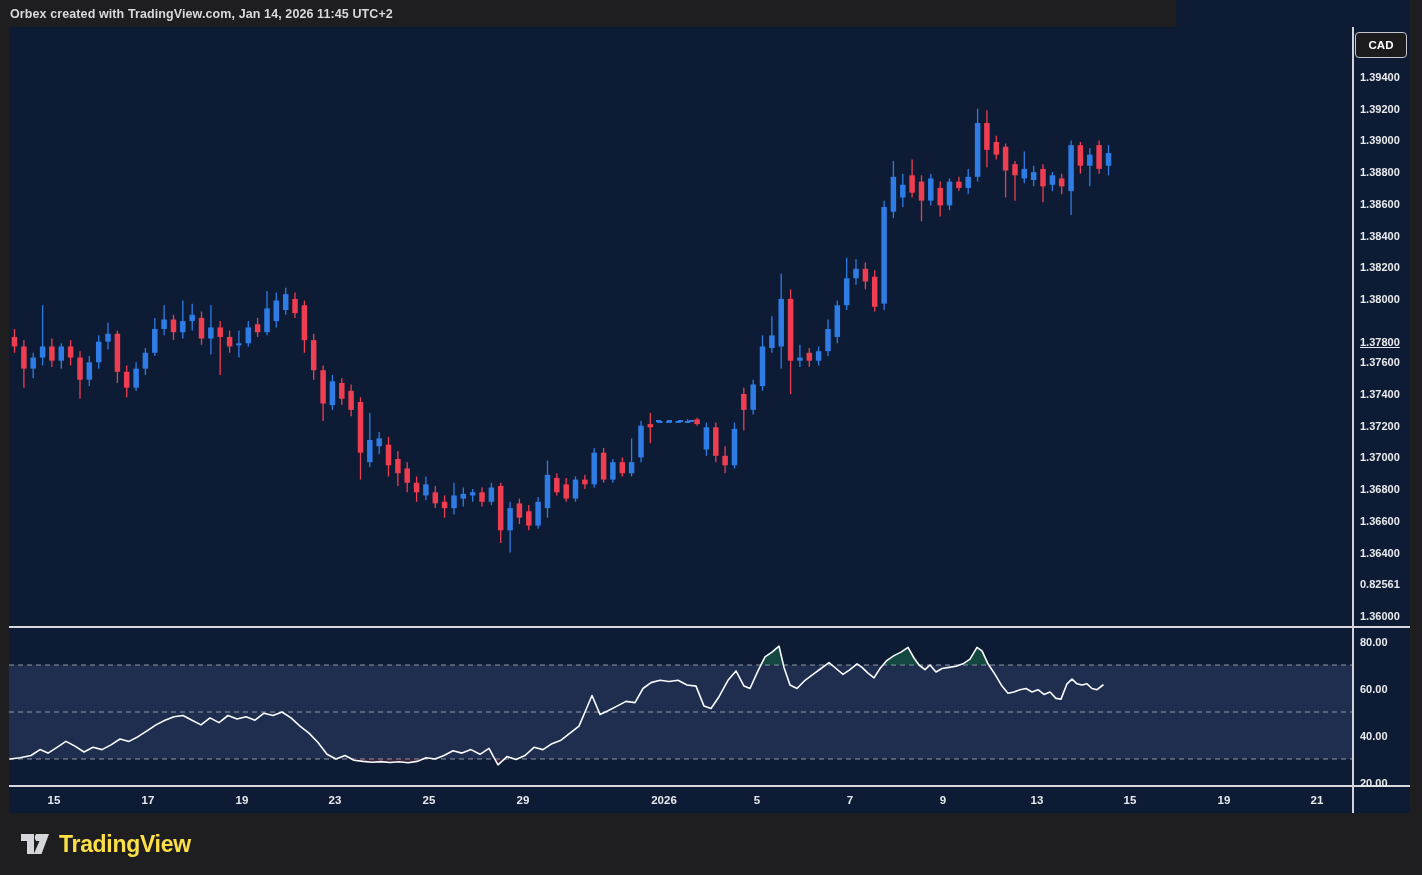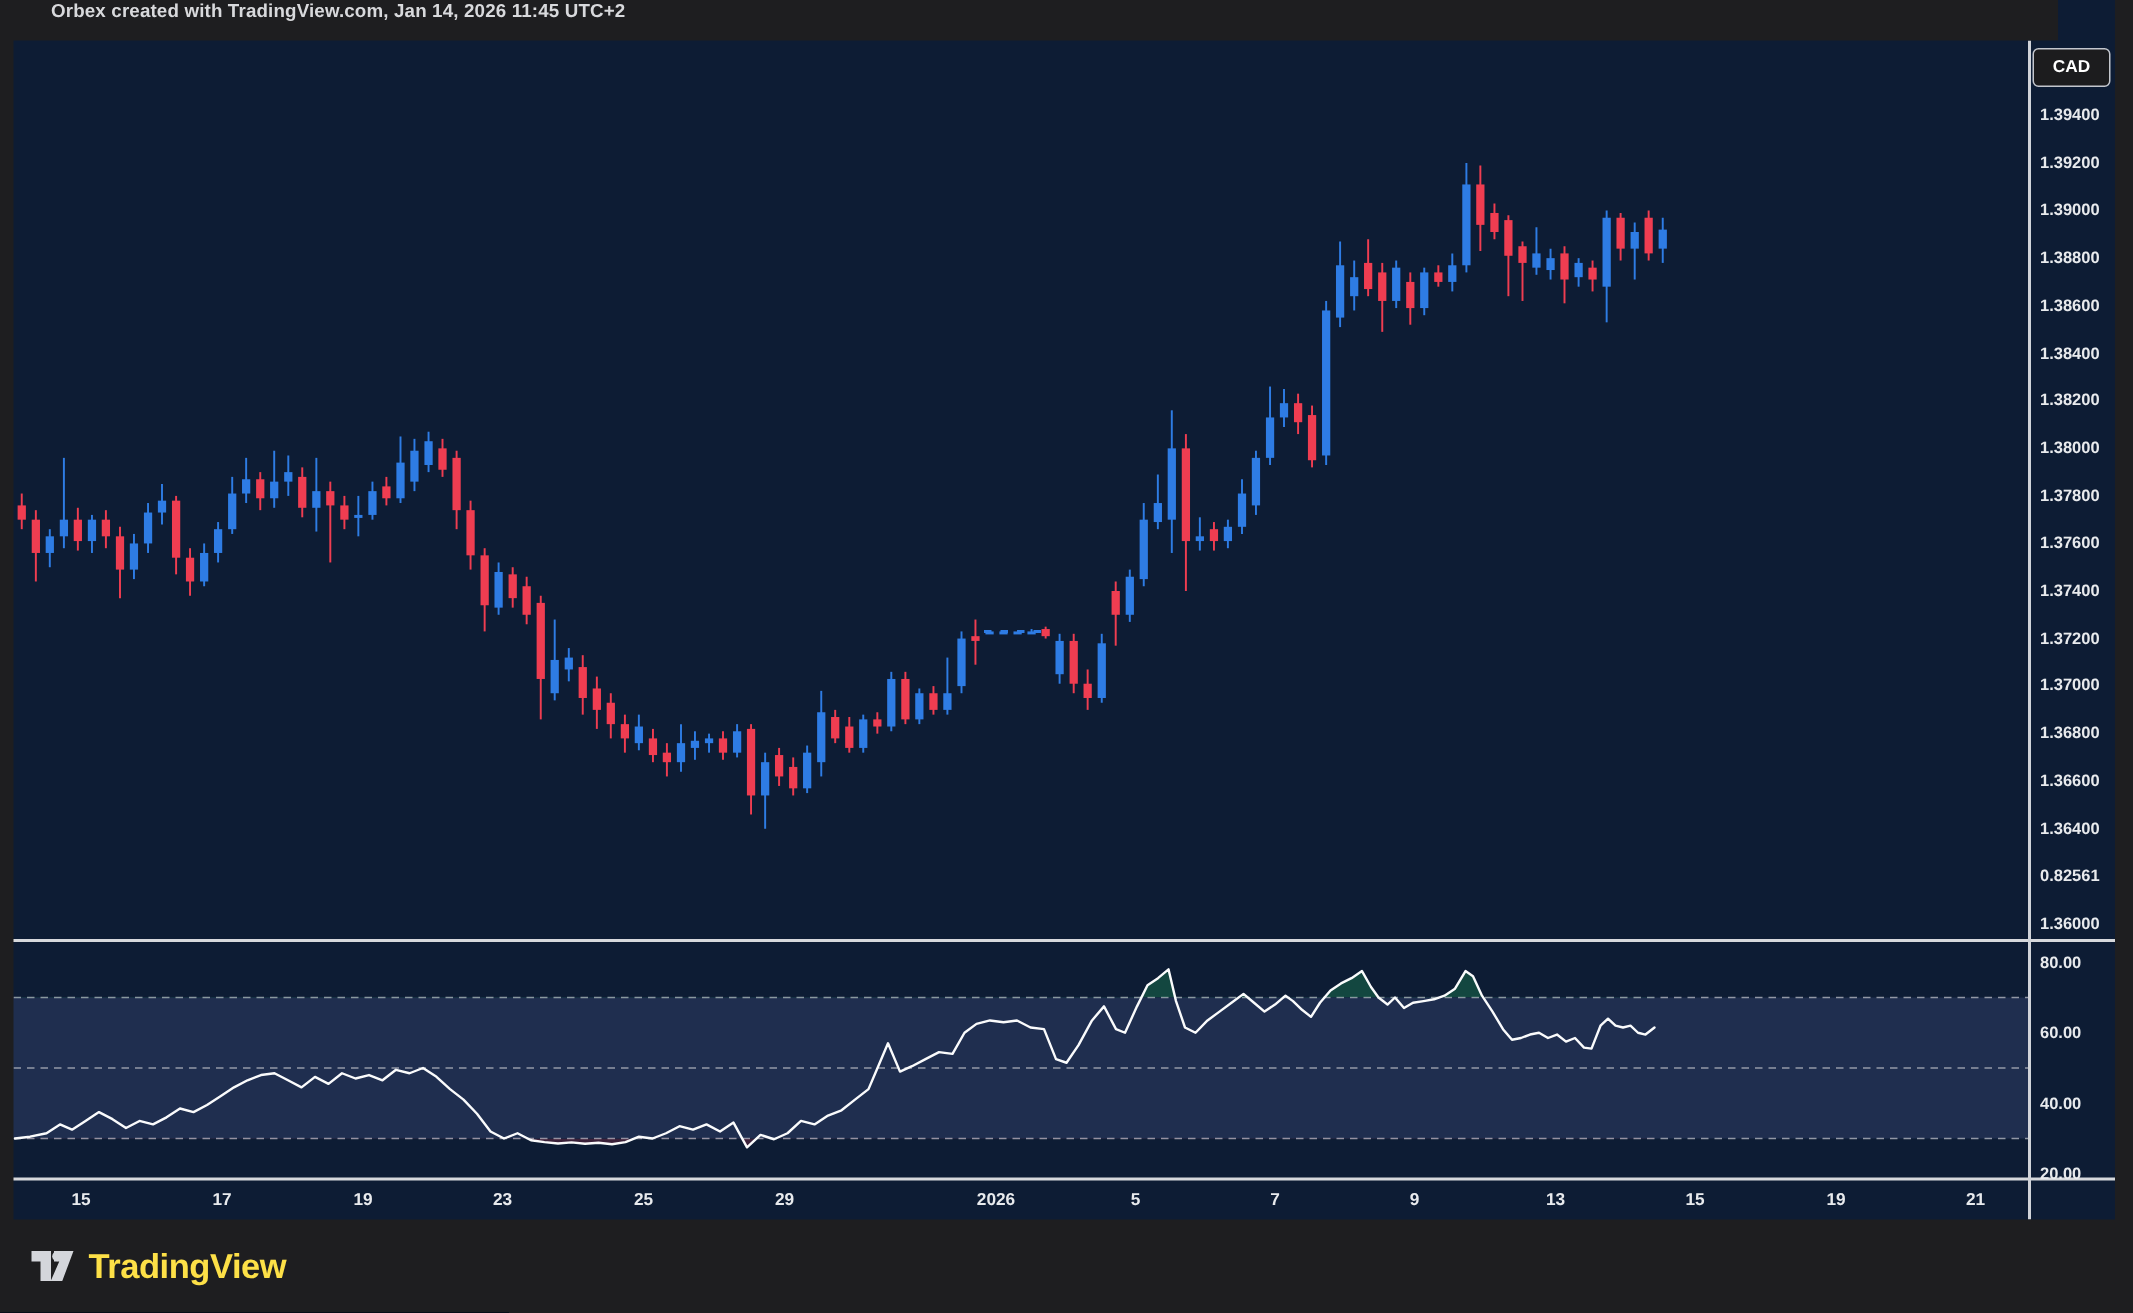--- a/index.html
+++ b/index.html
@@ -1,19 +1,19 @@
 <!DOCTYPE html>
 <html><head>
 <meta charset="utf-8">
 <style>
   html,body{margin:0;padding:0;background:#000;}
   .root{position:relative;width:1422px;height:875px;background:#0d1c34;overflow:hidden;
         font-family:"Liberation Sans", sans-serif;}
-  .topbar{position:absolute;left:0;top:0;width:1348px;height:27px;background:#1e1e20;
-          display:flex;align-items:flex-start;z-index:30;padding-left:24px;}
+  .topbar{position:absolute;left:0;top:0;width:1176px;height:27px;background:#1e1e20;
+          display:flex;align-items:center;z-index:30;}
   .topbar span{color:#d8d9dc;font-size:12.5px;font-weight:700;margin-left:10px;letter-spacing:.1px;}
   .leftcol{position:absolute;left:0;top:0;width:9px;height:875px;background:#1e1e20;z-index:20;}
   .rightcol{position:absolute;left:1410px;top:0;width:12px;height:875px;background:#1e1e20;z-index:20;}
   #chart-svg{position:absolute;left:0;top:27px;z-index:5;}
   .divider{position:absolute;left:0;width:1410px;height:1.5px;background:#d6d8dc;z-index:12;}
   .vsep{position:absolute;left:1352px;top:27px;width:2px;height:786px;background:#d0d3d9;z-index:12;}
   .price-axis{position:absolute;left:1354px;top:27px;width:36px;height:786px;z-index:13;}
   .axis-label{position:absolute;left:6px;transform:translateY(-50%);color:#e8eaed;
               font-size:11px;font-weight:700;white-space:nowrap;}
   .cad-box{position:absolute;left:1px;top:5px;width:50px;height:24px;background:#1c1c1e;
@@ -302,21 +302,21 @@
     </div>
     <div id="price-labels">
         <span class="axis-label" style="top: 50px;">1.39400</span>
         <span class="axis-label" style="top: 81.7px;">1.39200</span>
         <span class="axis-label" style="top: 113.4px;">1.39000</span>
         <span class="axis-label" style="top: 145.1px;">1.38800</span>
         <span class="axis-label" style="top: 176.8px;">1.38600</span>
         <span class="axis-label" style="top: 208.5px;">1.38400</span>
         <span class="axis-label" style="top: 240.2px;">1.38200</span>
         <span class="axis-label" style="top: 271.9px;">1.38000</span>
-        <span class="axis-label" style="top: 304px;">1.37800</span>
+        <span class="axis-label" style="top: 315px; text-decoration: underline;">1.37800</span>
         <span class="axis-label" style="top: 335.3px;">1.37600</span>
         <span class="axis-label" style="top: 367px;">1.37400</span>
         <span class="axis-label" style="top: 398.7px;">1.37200</span>
         <span class="axis-label" style="top: 430.4px;">1.37000</span>
         <span class="axis-label" style="top: 462.1px;">1.36800</span>
         <span class="axis-label" style="top: 493.8px;">1.36600</span>
         <span class="axis-label" style="top: 525.5px;">1.36400</span>
         <span class="axis-label" style="top: 557.2px;">0.82561</span>
         <span class="axis-label" style="top: 588.9px;">1.36000</span>
       </div>

